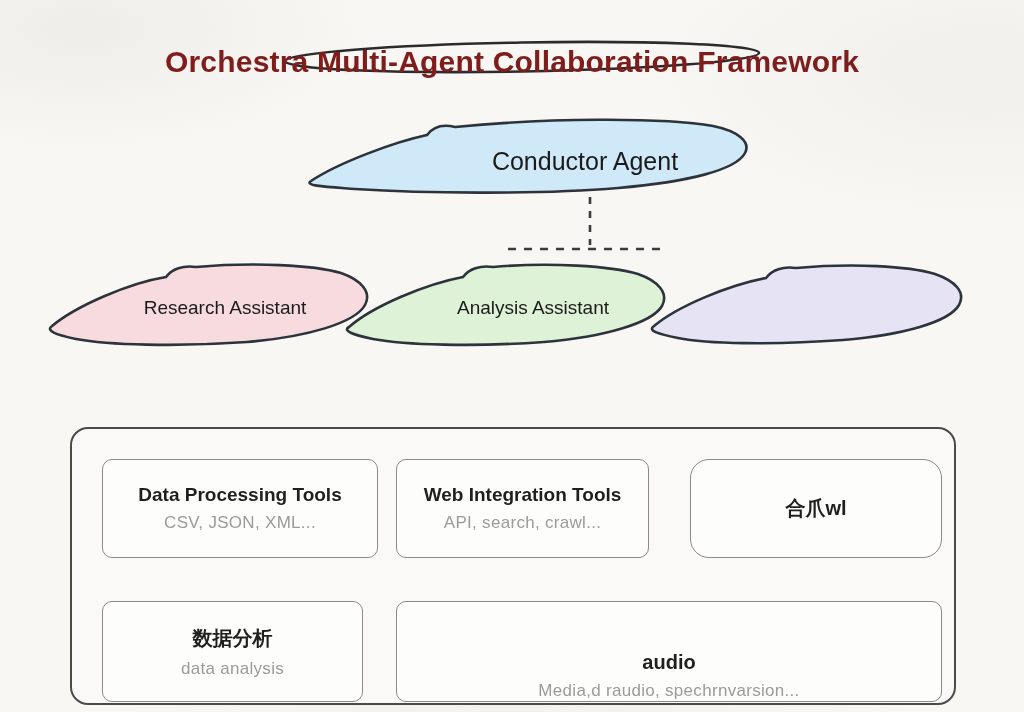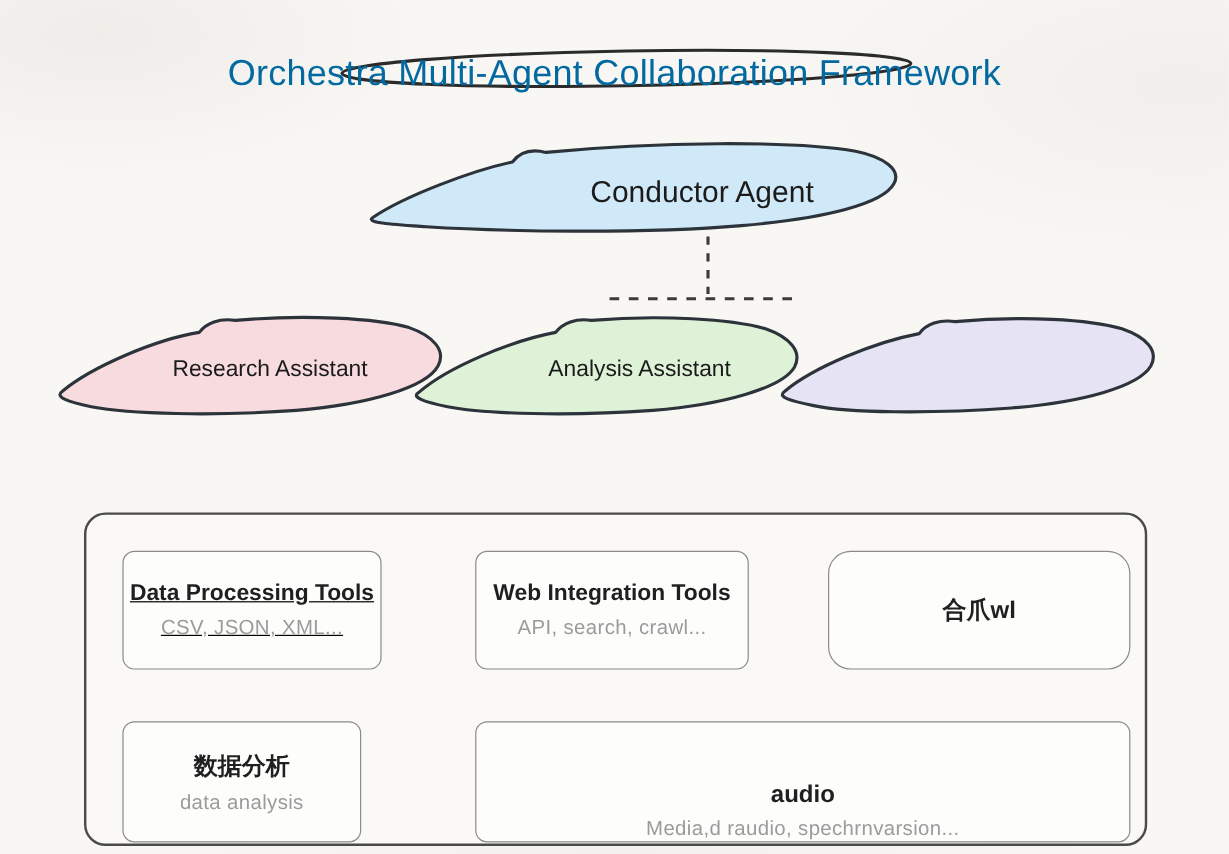--- a/index.html
+++ b/index.html
@@ -14,45 +14,45 @@
     content:"";position:absolute;inset:0;pointer-events:none;
     background:
       radial-gradient(420px 180px at 8% 4%, rgba(210,208,200,.25), transparent 70%),
       radial-gradient(500px 220px at 96% 10%, rgba(214,212,206,.22), transparent 70%),
       radial-gradient(600px 260px at 50% 100%, rgba(216,214,208,.18), transparent 70%);
   }
   svg.layer{position:absolute;left:0;top:0;width:1024px;height:712px;}
 
   .title{
     position:absolute;left:512px;top:62px;transform:translate(-50%,-50%);
-    font-size:30px;font-weight:400;letter-spacing:.2px;color:#0369a1;white-space:nowrap;
+    font-size:30px;font-weight:700;letter-spacing:.2px;color:#7f1d1d;white-space:nowrap;
   }
   .agent-label{
     position:absolute;transform:translate(-50%,-50%);
     color:#1b1b1b;font-weight:500;white-space:nowrap;
   }
   .lbl-conductor{left:585px;top:161px;font-size:25px;}
   .lbl-research{left:225px;top:308px;font-size:19px;}
   .lbl-analysis{left:533px;top:308px;font-size:19px;}
   .lbl-dataproc{left:820px;top:308px;font-size:19px;}
 
   .panel{
     position:absolute;left:70px;top:427px;width:886px;height:278px;
     border:2px solid #4a4a4a;border-radius:18px;background:#faf9f7;
     box-sizing:border-box;
   }
   .card{
     position:absolute;box-sizing:border-box;
     border:1.5px solid #8a8a8a;border-radius:10px;background:#fdfdfb;
     display:flex;flex-direction:column;align-items:center;justify-content:center;gap:7px;
   }
-  .card-1{left:30px;top:30px;width:216px;height:99px;text-decoration:underline;}
-  .card-2{left:324px;top:30px;width:228px;height:99px;}
+  .card-1{left:30px;top:30px;width:276px;height:99px;}
+  .card-2{left:324px;top:30px;width:253px;height:99px;}
   .card-3{left:618px;top:30px;width:252px;height:99px;border-radius:19px;}
-  .card-4{left:30px;top:172px;width:199px;height:101px;}
+  .card-4{left:30px;top:172px;width:261px;height:101px;}
   .card-5{left:324px;top:172px;width:546px;height:101px;justify-content:flex-end;}
   .card-title{font-size:19px;font-weight:700;color:#1f1f1f;white-space:nowrap;}
   .card-3 .card-title,.card-4 .card-title,.card-5 .card-title{font-size:20px;font-weight:600;}
   .card-subtitle{font-size:17px;font-weight:400;color:#9b9b9b;white-space:nowrap;letter-spacing:.3px;}
 </style>
 </head>
 <body>
 
 <div class="stage">
 

